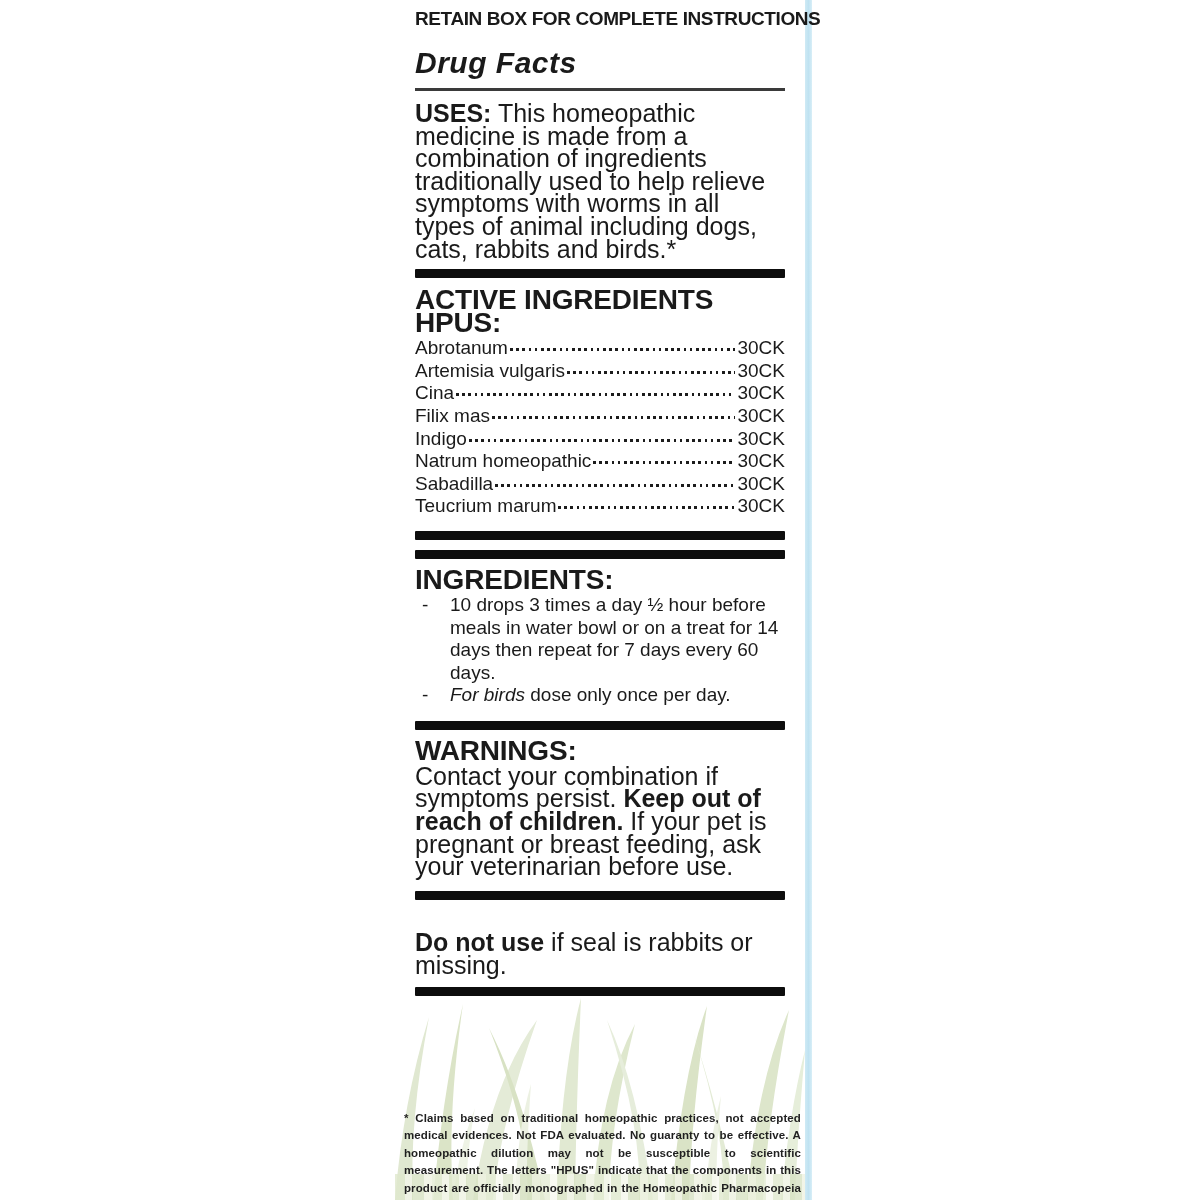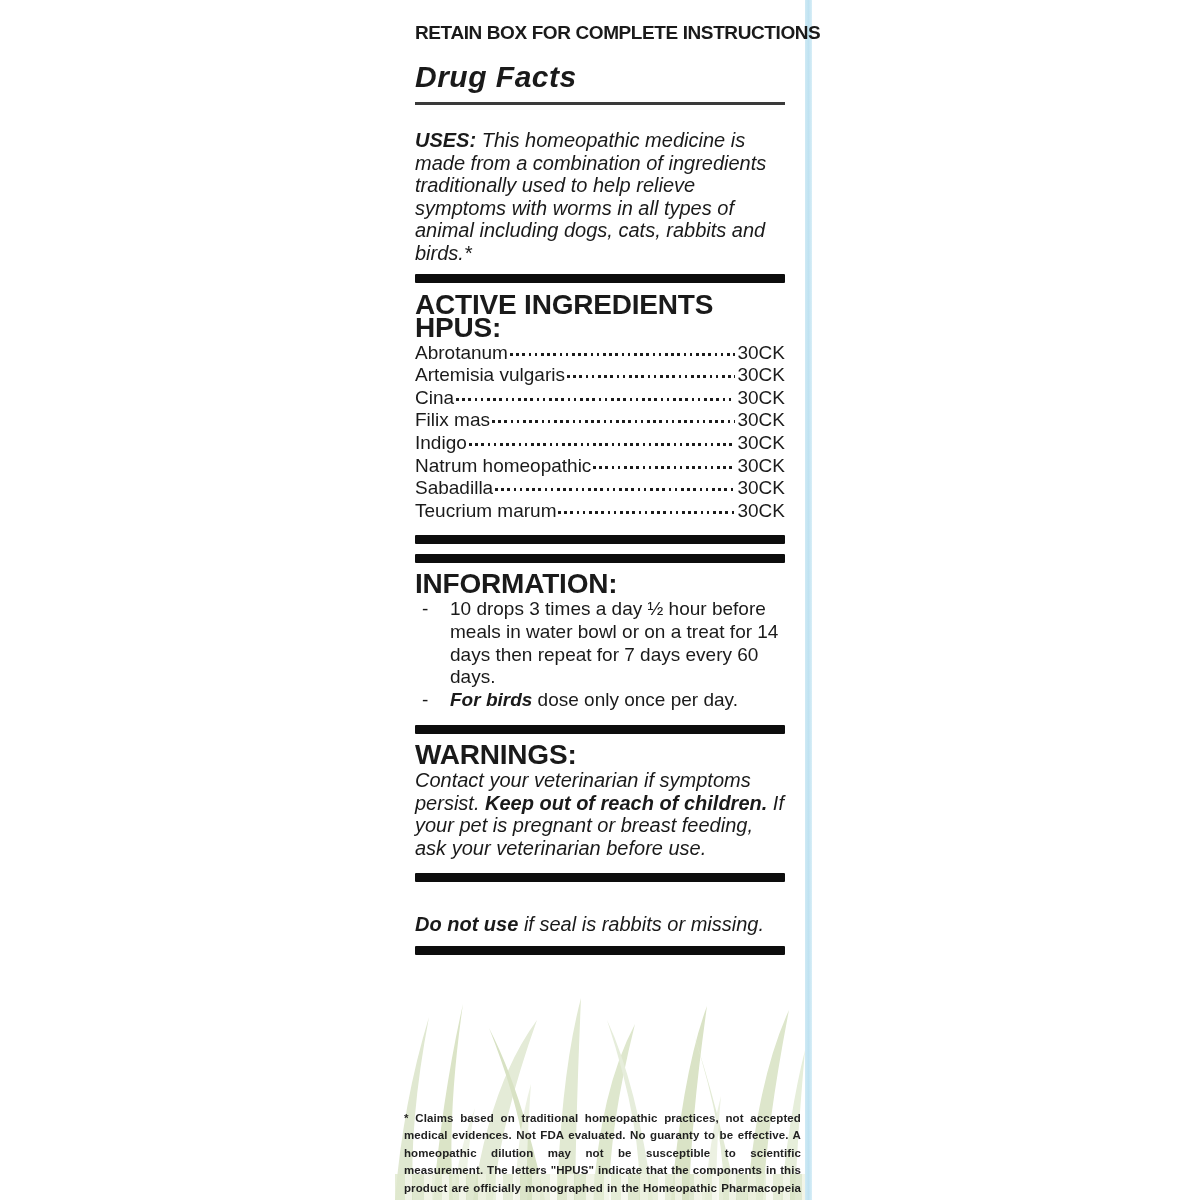--- a/index.html
+++ b/index.html
@@ -8,32 +8,32 @@
 
   .page { position: relative; width: 1200px; height: 1200px; background: #ffffff; }
 
   .blue-rule {
     position: absolute; left: 805px; top: 0; width: 7px; height: 1200px;
     background: linear-gradient(90deg, #cfeaf5 0%, #bfe2f1 50%, #d8eef7 100%);
   }
 
   .label-col {
     position: absolute; left: 395px; top: 0; width: 410px; height: 1200px;
-    background: #ffffff; padding: 22px 20px 0 20px;
+    background: #ffffff; padding: 8px 20px 0 20px;
   }
 
   .retain-notice {
     font-size: 19px; font-weight: 700; letter-spacing: -0.4px;
     margin-bottom: 16px; white-space: nowrap;
   }
 
-  .title-block { border-bottom: 3px solid #3a3a3a; padding-bottom: 8px; margin-bottom: 24px; }
+  .title-block { border-bottom: 3px solid #3a3a3a; padding-bottom: 8px; margin-bottom: 11px; }
   .drug-facts-title { font-size: 30px; font-weight: 700; font-style: italic; letter-spacing: 0.5px; }
 
-  .body-text { font-size: 20px; line-height: 22.6px; font-style: italic; }
+  .body-text { font-size: 25px; line-height: 22.6px; }
   .inline-label { font-weight: 700; }
 
   .bar { height: 9px; background: #0d0d0d; border-radius: 1px; }
   .bar.b1 { margin-top: 9px;  margin-bottom: 10px; }
   .bar.b2 { margin-top: 13px; margin-bottom: 10px; }
   .bar.b3 { margin-top: 10px; margin-bottom: 9px; }
   .bar.b4 { margin-top: 14px; margin-bottom: 9px; }
   .bar.b5 { margin-top: 13px; margin-bottom: 9px; }
   .bar.b6 { margin-top: 10px; margin-bottom: 0; }
 
@@ -48,21 +48,21 @@
   .dots { flex: 1; position: relative; margin: 0 1px; min-width: 12px; }
   .dots::before {
     content: ""; position: absolute; left: 1px; right: 1px; bottom: 3px; height: 3px;
     background-image: repeating-linear-gradient(90deg, #1c1c1c 0 2.6px, transparent 2.6px 6.2px);
   }
   .ing-potency { white-space: nowrap; }
 
   .directions-list { list-style: none; }
   .directions-list li { position: relative; padding-left: 35px; font-size: 19px; line-height: 22.6px; }
   .dir-dash { position: absolute; left: 7px; top: 0; }
-  .bi { font-weight: 700; font-style: italic; margin-top: 37px; }
+  .bi { font-weight: 400; font-style: italic; margin-top: 37px; }
   .b { font-weight: 700; }
 
   .grass-zone { position: absolute; left: 0; right: 0; top: 992px; bottom: 0; overflow: hidden; }
   .grass-svg { position: absolute; left: 0; top: 0; width: 100%; height: 100%; }
   .grass-base {
     position: absolute; left: 0; right: 0; bottom: 0; height: 26px; opacity: 0.8;
     background: repeating-linear-gradient(90deg,
       #dfe8cd 0 10px, #f3f6ea 10px 17px, #d7e2c3 17px 29px,
       #eef2e1 29px 37px, #e4ecd4 37px 47px, #f7f9f0 47px 54px);
   }
@@ -134,30 +134,30 @@
           <span class="dots"></span>
           <span class="ing-potency">30CK</span>
         </li>
       </ul>
 
     <div class="bar b2"></div>
 
 
     <div class="bar b3"></div>
 
-    <div class="section-heading">INFORMATION:</div>
+    <div class="section-heading">INGREDIENTS:</div>
     <ul class="directions-list">
         <li><span class="dir-dash">-</span><span>10 drops 3 times a day ½ hour before meals in water bowl or on a treat for 14 days then repeat for 7 days every 60 days.</span></li>
         <li><span class="dir-dash">-</span><span class="bi">For birds</span><span> dose only once per day.</span></li>
       </ul>
 
     <div class="bar b4"></div>
 
     <div class="section-heading">WARNINGS:</div>
-    <p class="body-text"><span>Contact your veterinarian if symptoms persist. </span><span class="b">Keep out of reach of children.</span><span> If your pet is pregnant or breast feeding, ask your veterinarian before use.</span></p>
+    <p class="body-text"><span>Contact your combination if symptoms persist. </span><span class="b">Keep out of reach of children.</span><span> If your pet is pregnant or breast feeding, ask your veterinarian before use.</span></p>
 
     <div class="bar b5"></div>
 
     <p class="body-text"><br><span class="b">Do not use</span><span> if seal is rabbits or missing.</span></p>
 
     <div class="bar b6"></div>
 
     <div class="grass-zone">
       <svg class="grass-svg" viewBox="0 0 410 208" preserveAspectRatio="none" aria-hidden="true">
         <path d="M0 208 Q 8 110 34 25 Q 14 130 18 208 Z" fill="#e0e8d1"></path>

